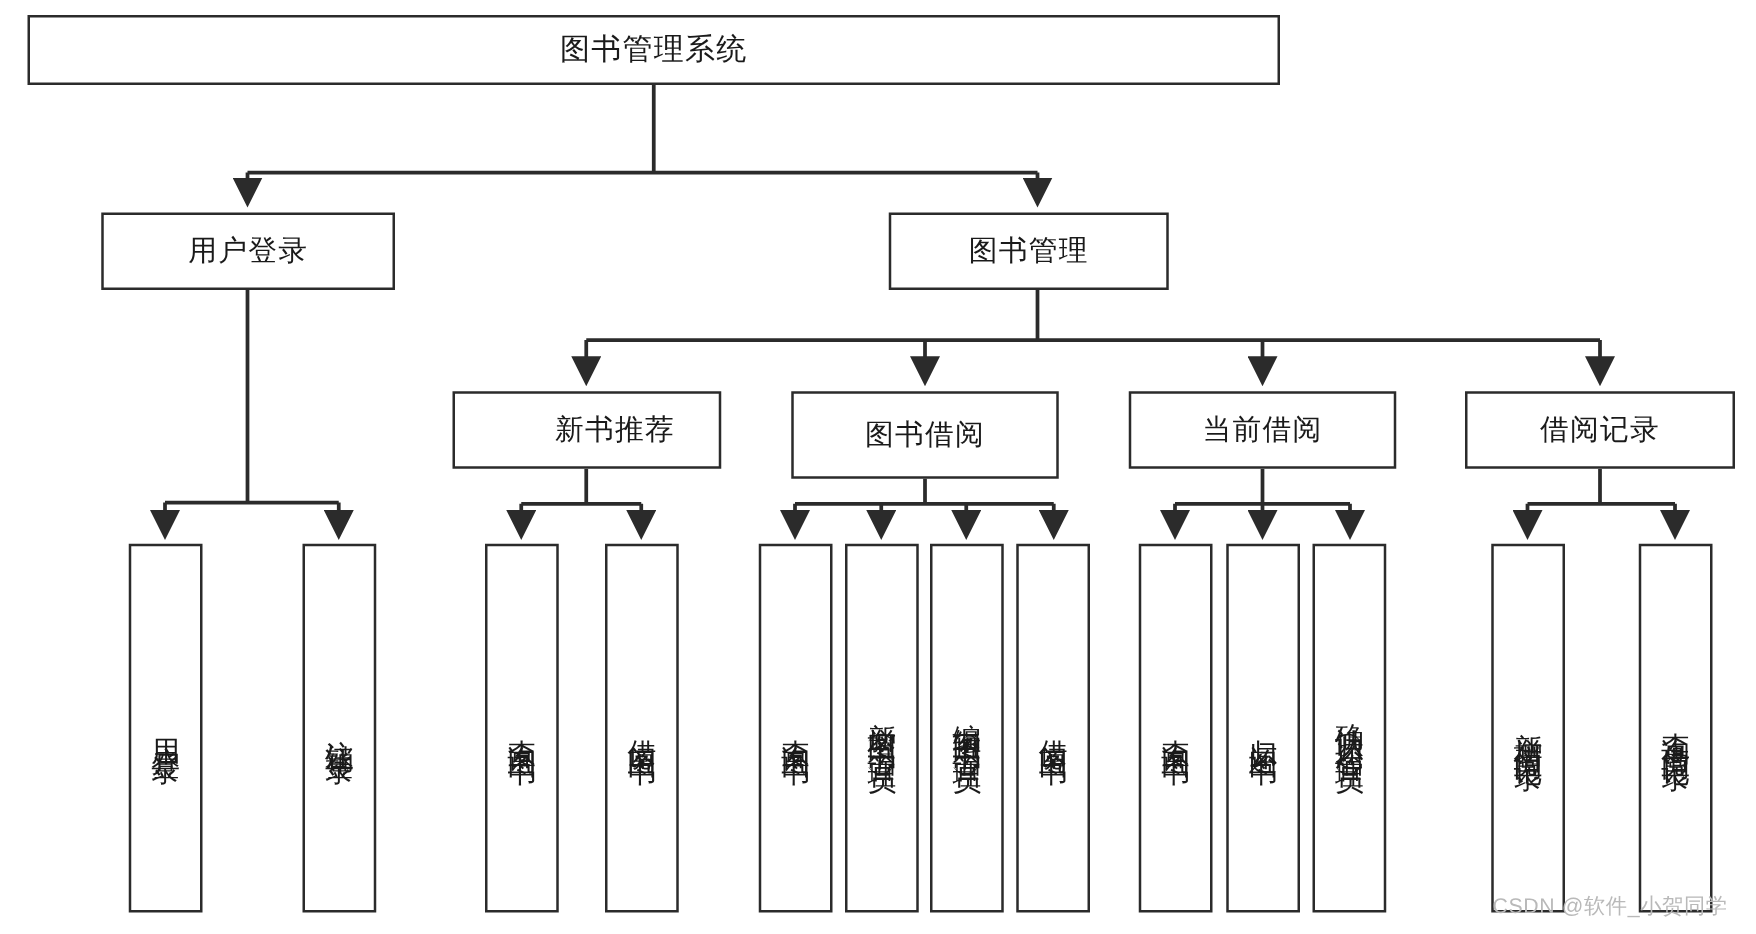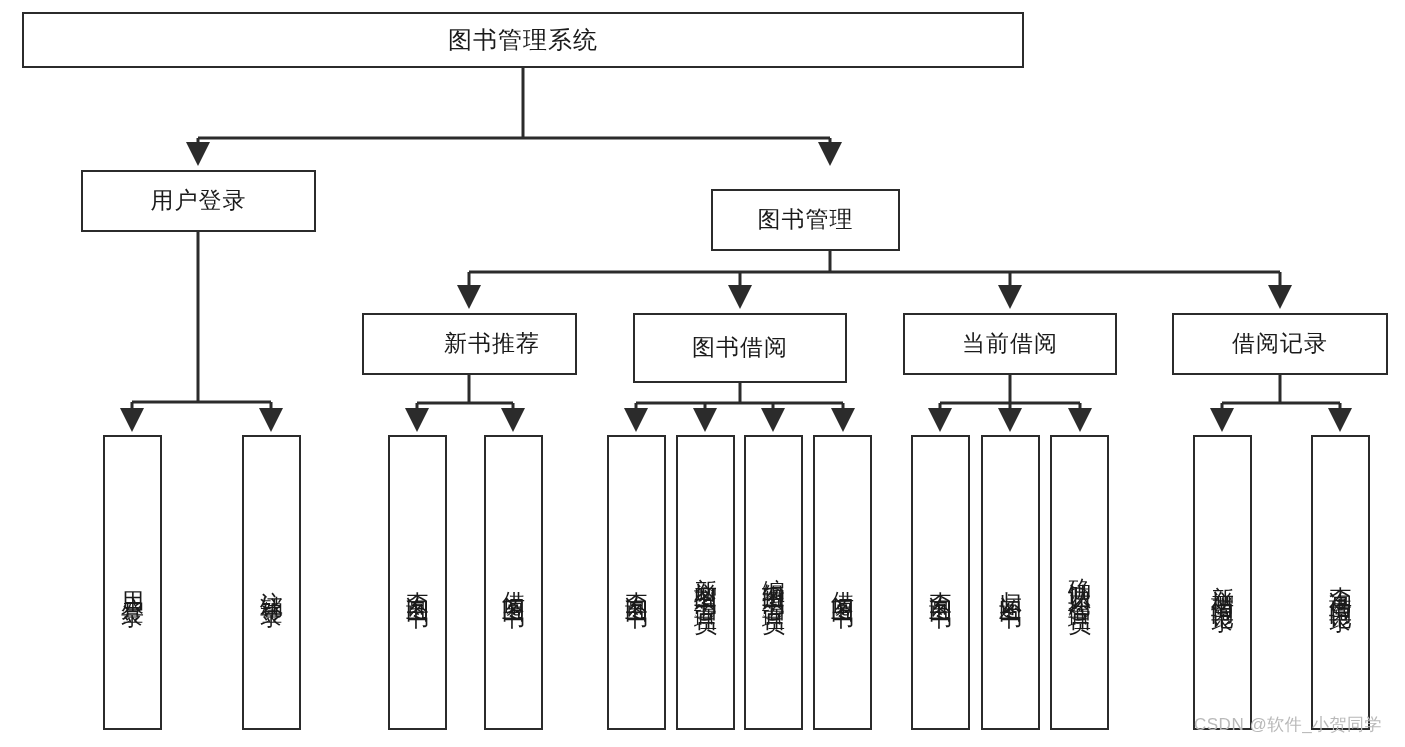--- a/index.html
+++ b/index.html
@@ -122,21 +122,21 @@
   </svg>
 
   <div class="node h root" style="left:22px; top:12px; width:1002px; height:56px;">
     <span>图书管理系统</span>
   </div>
 
   <div class="node h" style="left:81px; top:170px; width:235px; height:62px;">
     <span>用户登录</span>
   </div>
 
-  <div class="node h" style="left:711px; top:170px; width:189px; height:62px;margin-top:19px;">
+  <div class="node h" style="left:711px; top:170px; width:224px; height:62px;">
     <span>图书管理</span>
   </div>
 
   <div class="node h" style="left:362px; top:313px; width:215px; height:62px;padding-left:45px;">
     <span>新书推荐</span>
   </div>
 
   <div class="node h" style="left:633px; top:313px; width:214px; height:70px;">
     <span>图书借阅</span>
   </div>

